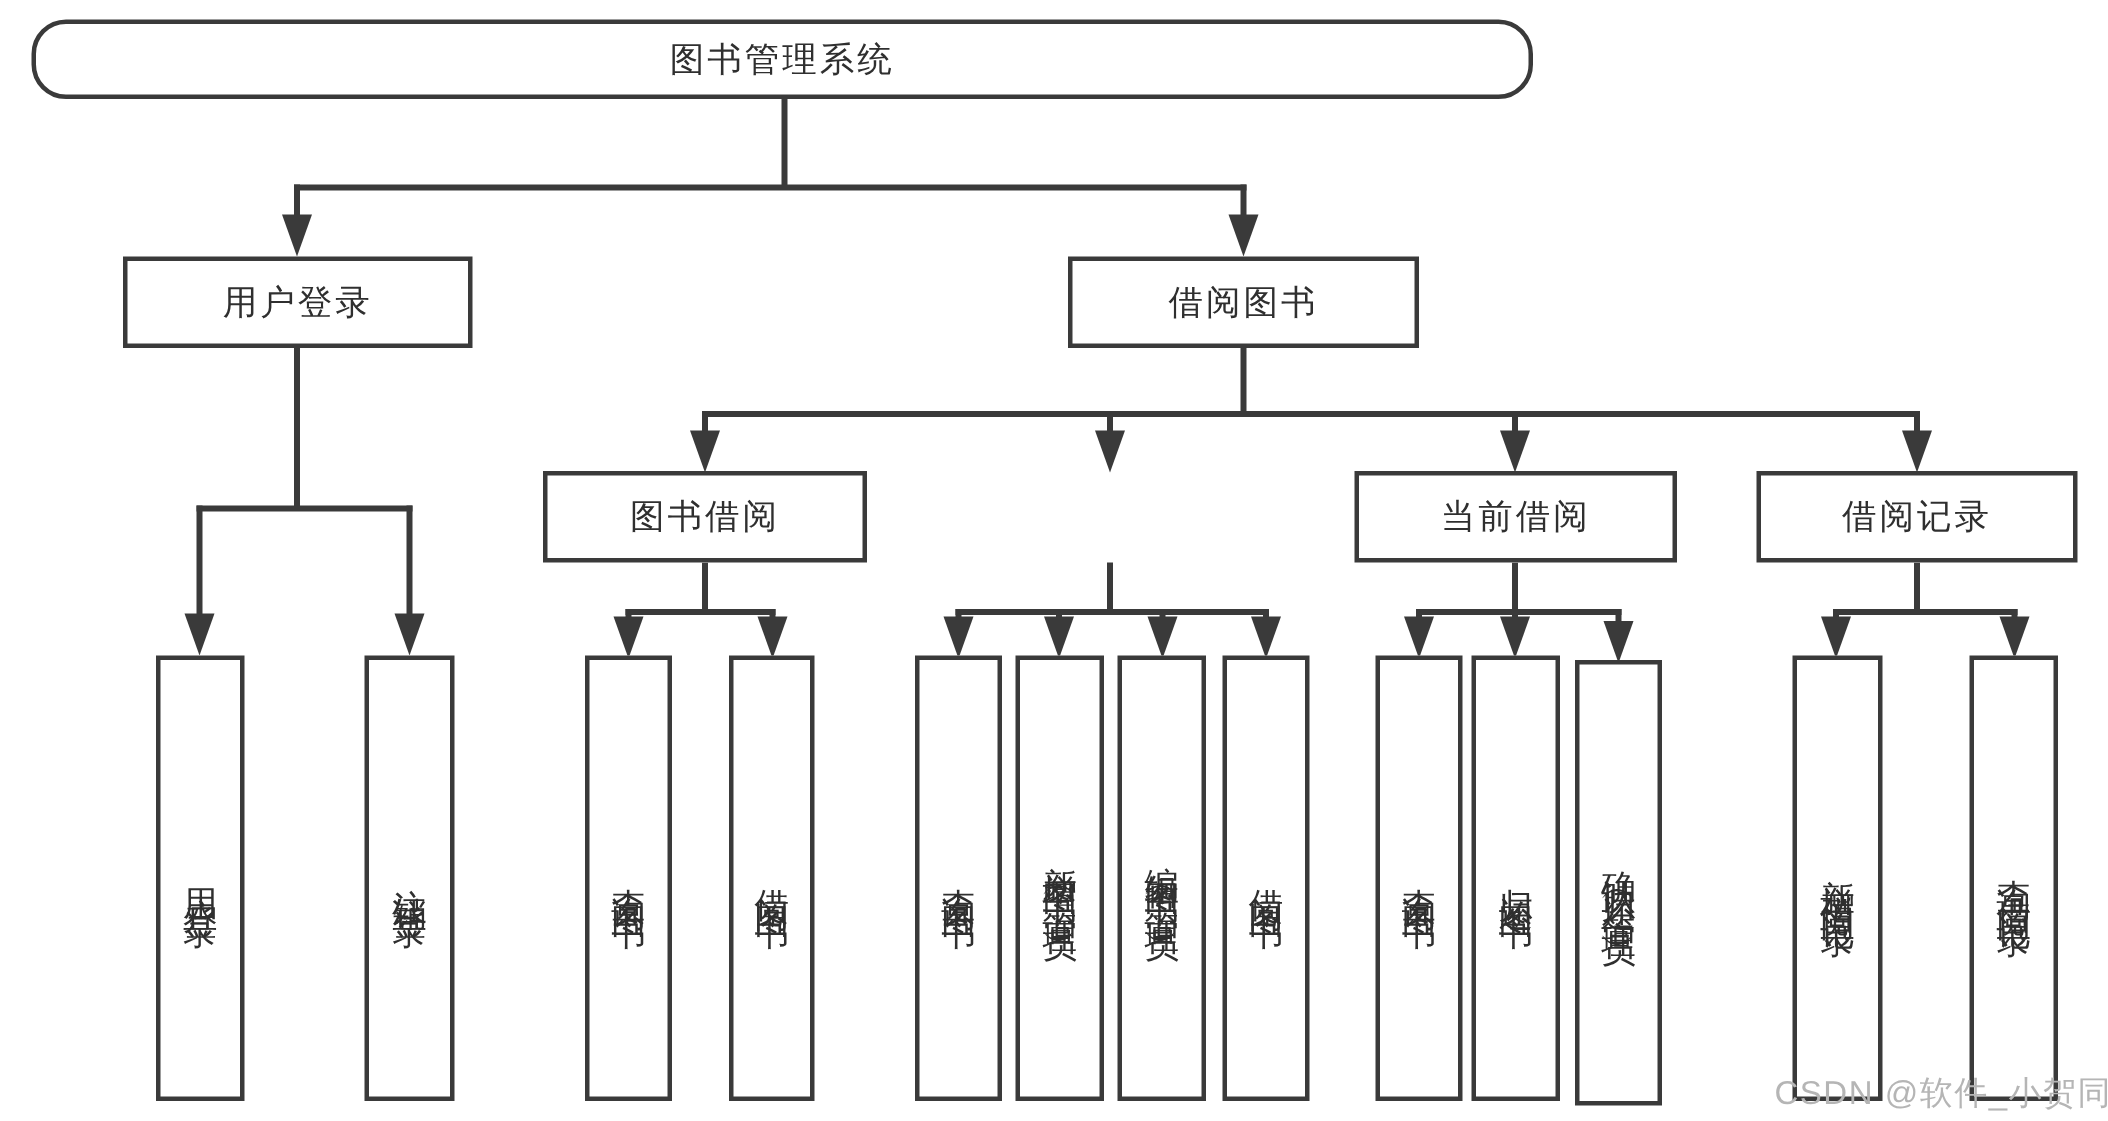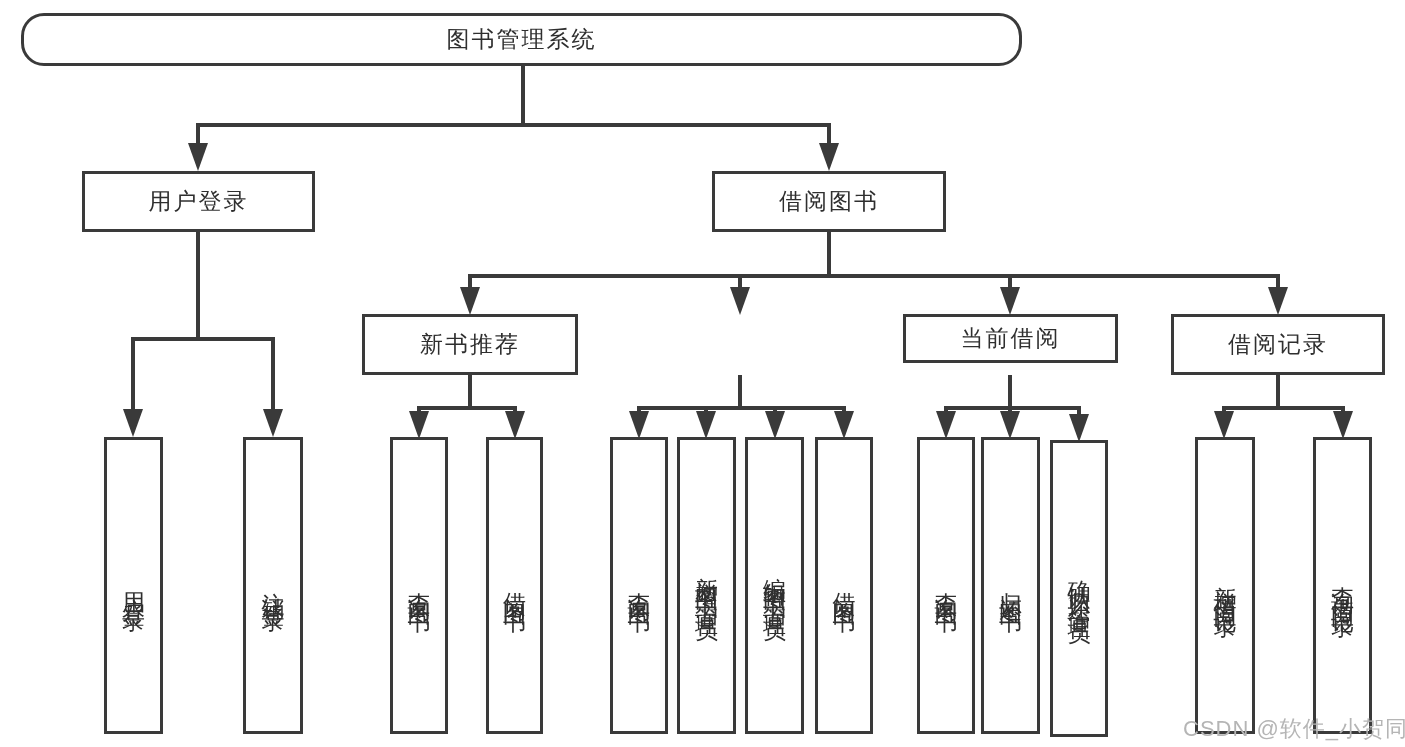--- a/index.html
+++ b/index.html
@@ -85,22 +85,22 @@
   <div class="hline" style="left:468px;top:274px;width:812px;"></div>
   <div class="vline" style="left:468px;top:274px;height:18px;"></div>
   <div class="arrow" style="left:460px;top:287px;"></div>
   <div class="vline" style="left:738px;top:274px;height:18px;"></div>
   <div class="arrow" style="left:730px;top:287px;"></div>
   <div class="vline" style="left:1008px;top:274px;height:18px;"></div>
   <div class="arrow" style="left:1000px;top:287px;"></div>
   <div class="vline" style="left:1276px;top:274px;height:18px;"></div>
   <div class="arrow" style="left:1268px;top:287px;"></div>
 
-  <div class="box" style="left:362px;top:314px;width:216px;height:61px;">新书推荐</div>
-  <div class="box" style="left:903px;top:314px;width:215px;height:49px;">当前借阅</div>
+  <div class="box" style="left:362px;top:314px;width:216px;height:61px;">图书借阅</div>
+  <div class="box" style="left:903px;top:314px;width:215px;height:61px;">当前借阅</div>
   <div class="box" style="left:1171px;top:314px;width:214px;height:61px;">借阅记录</div>
 
   <div class="vline" style="left:468px;top:375px;height:35px;"></div>
   <div class="hline" style="left:417px;top:406px;width:100px;"></div>
   <div class="vline" style="left:417px;top:406px;height:12px;"></div>
   <div class="arrow" style="left:409px;top:411px;"></div>
   <div class="vline" style="left:513px;top:406px;height:12px;"></div>
   <div class="arrow" style="left:505px;top:411px;"></div>
 
   <div class="vline" style="left:738px;top:375px;height:35px;"></div>

